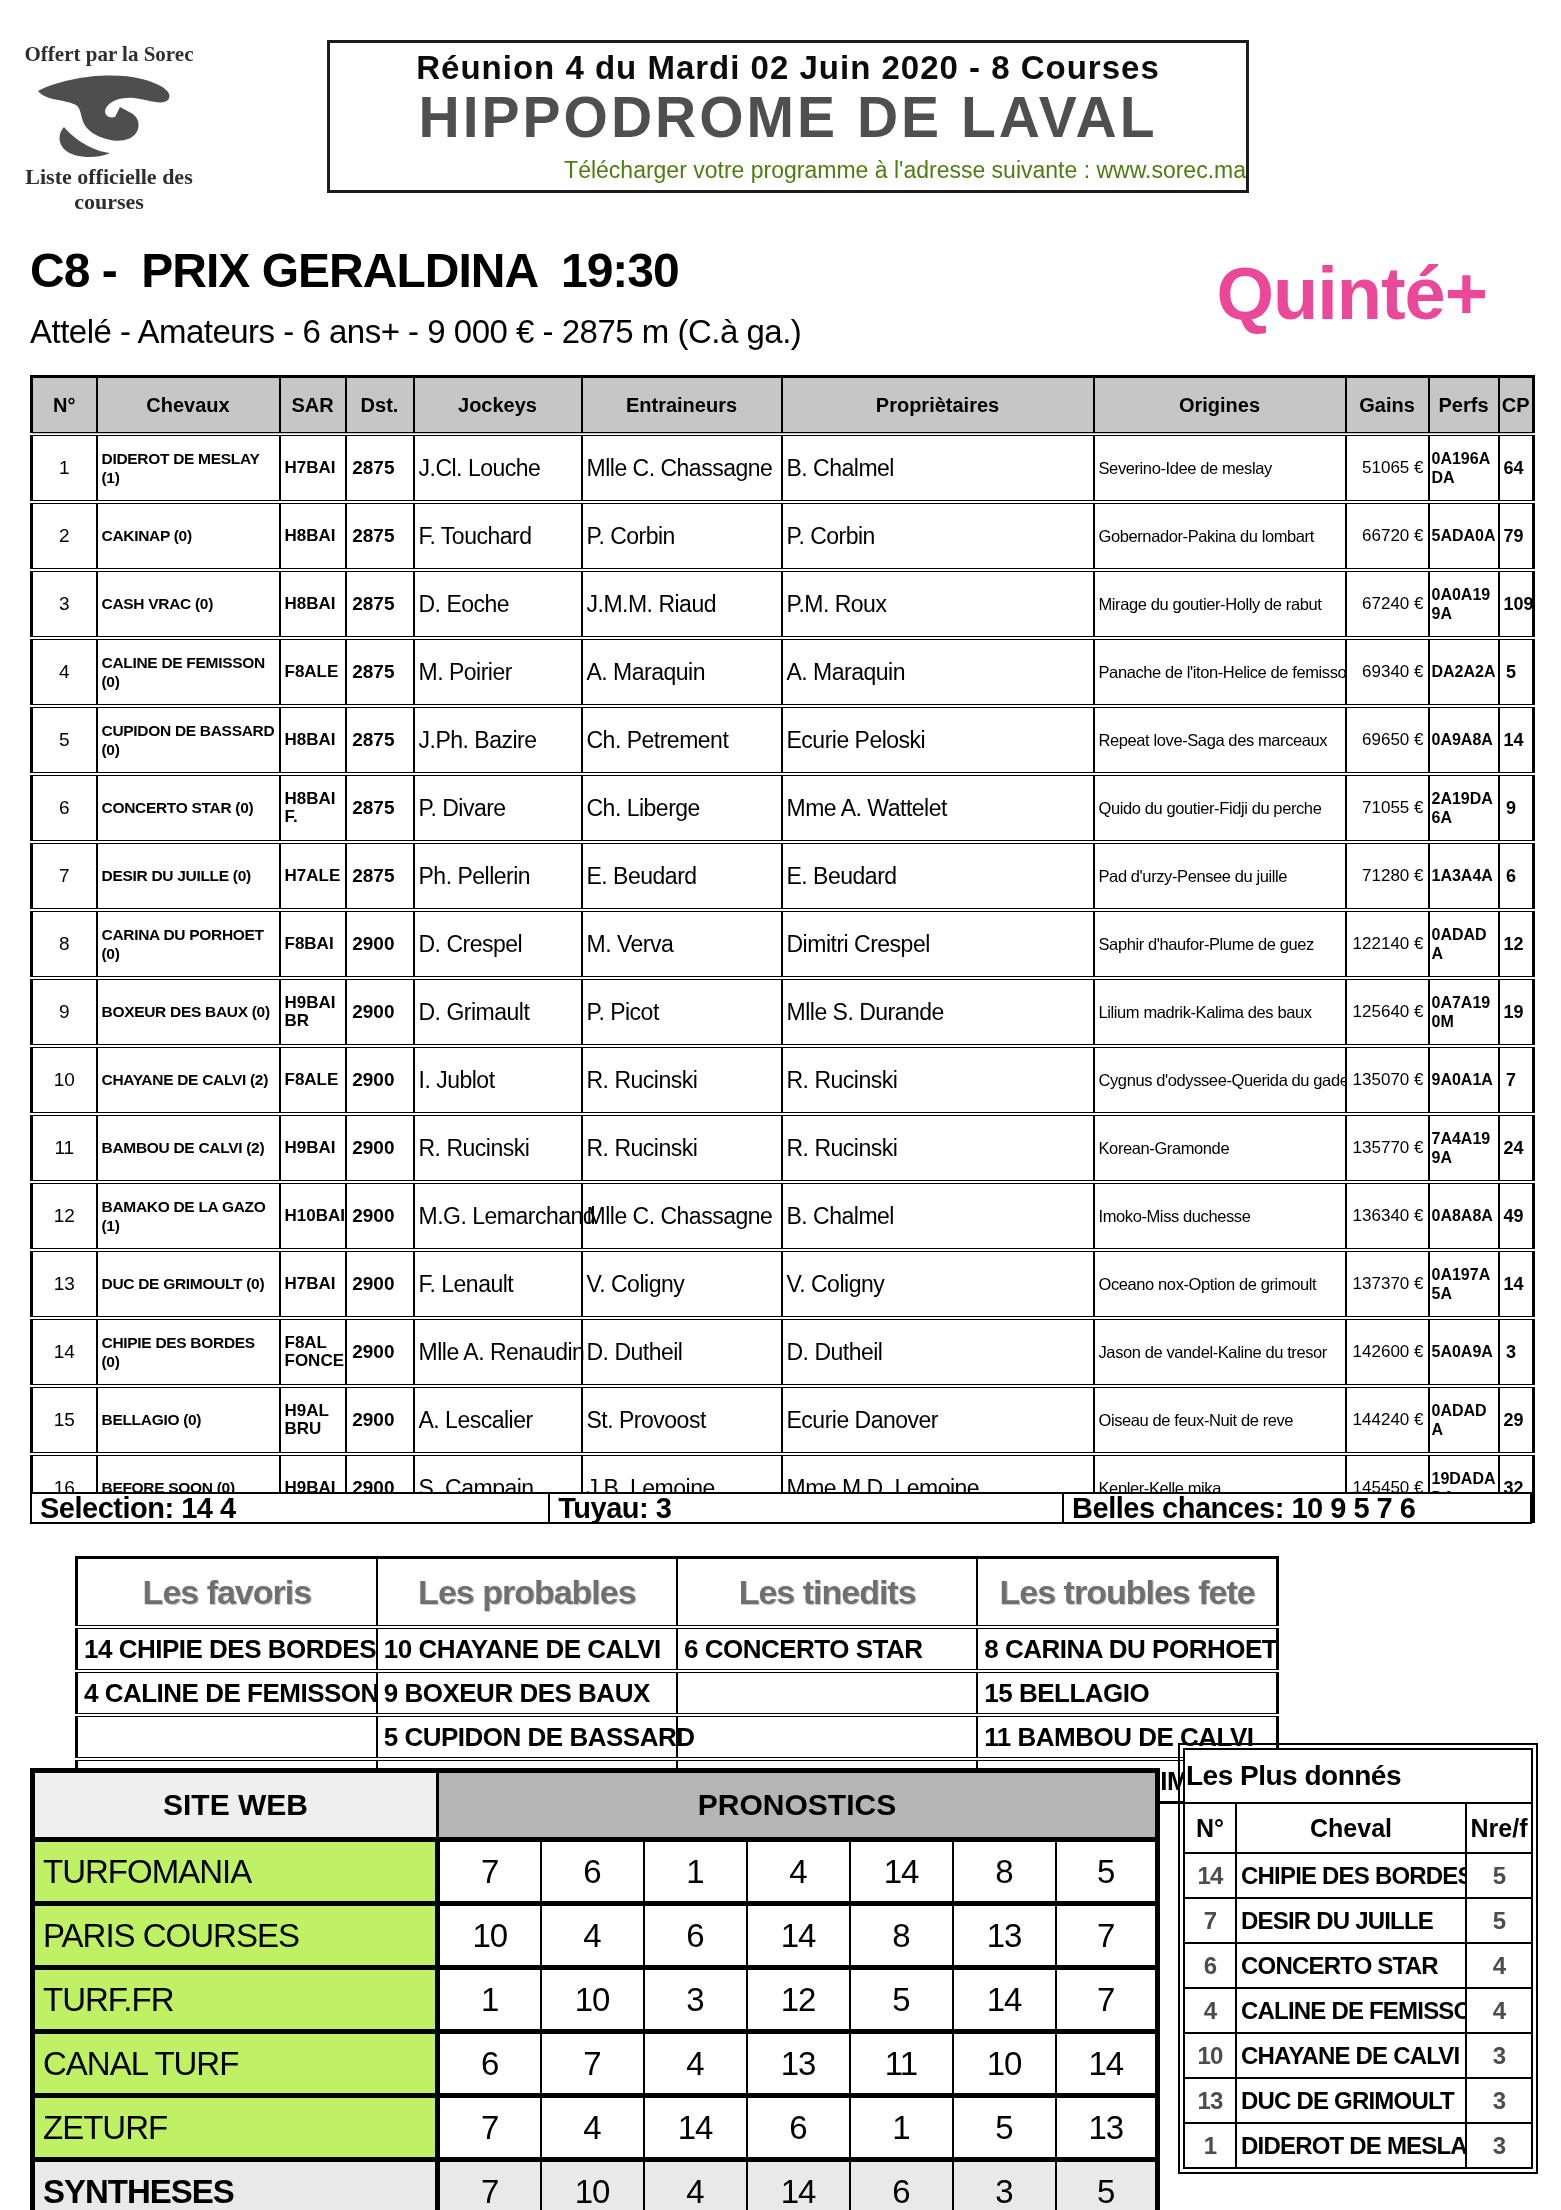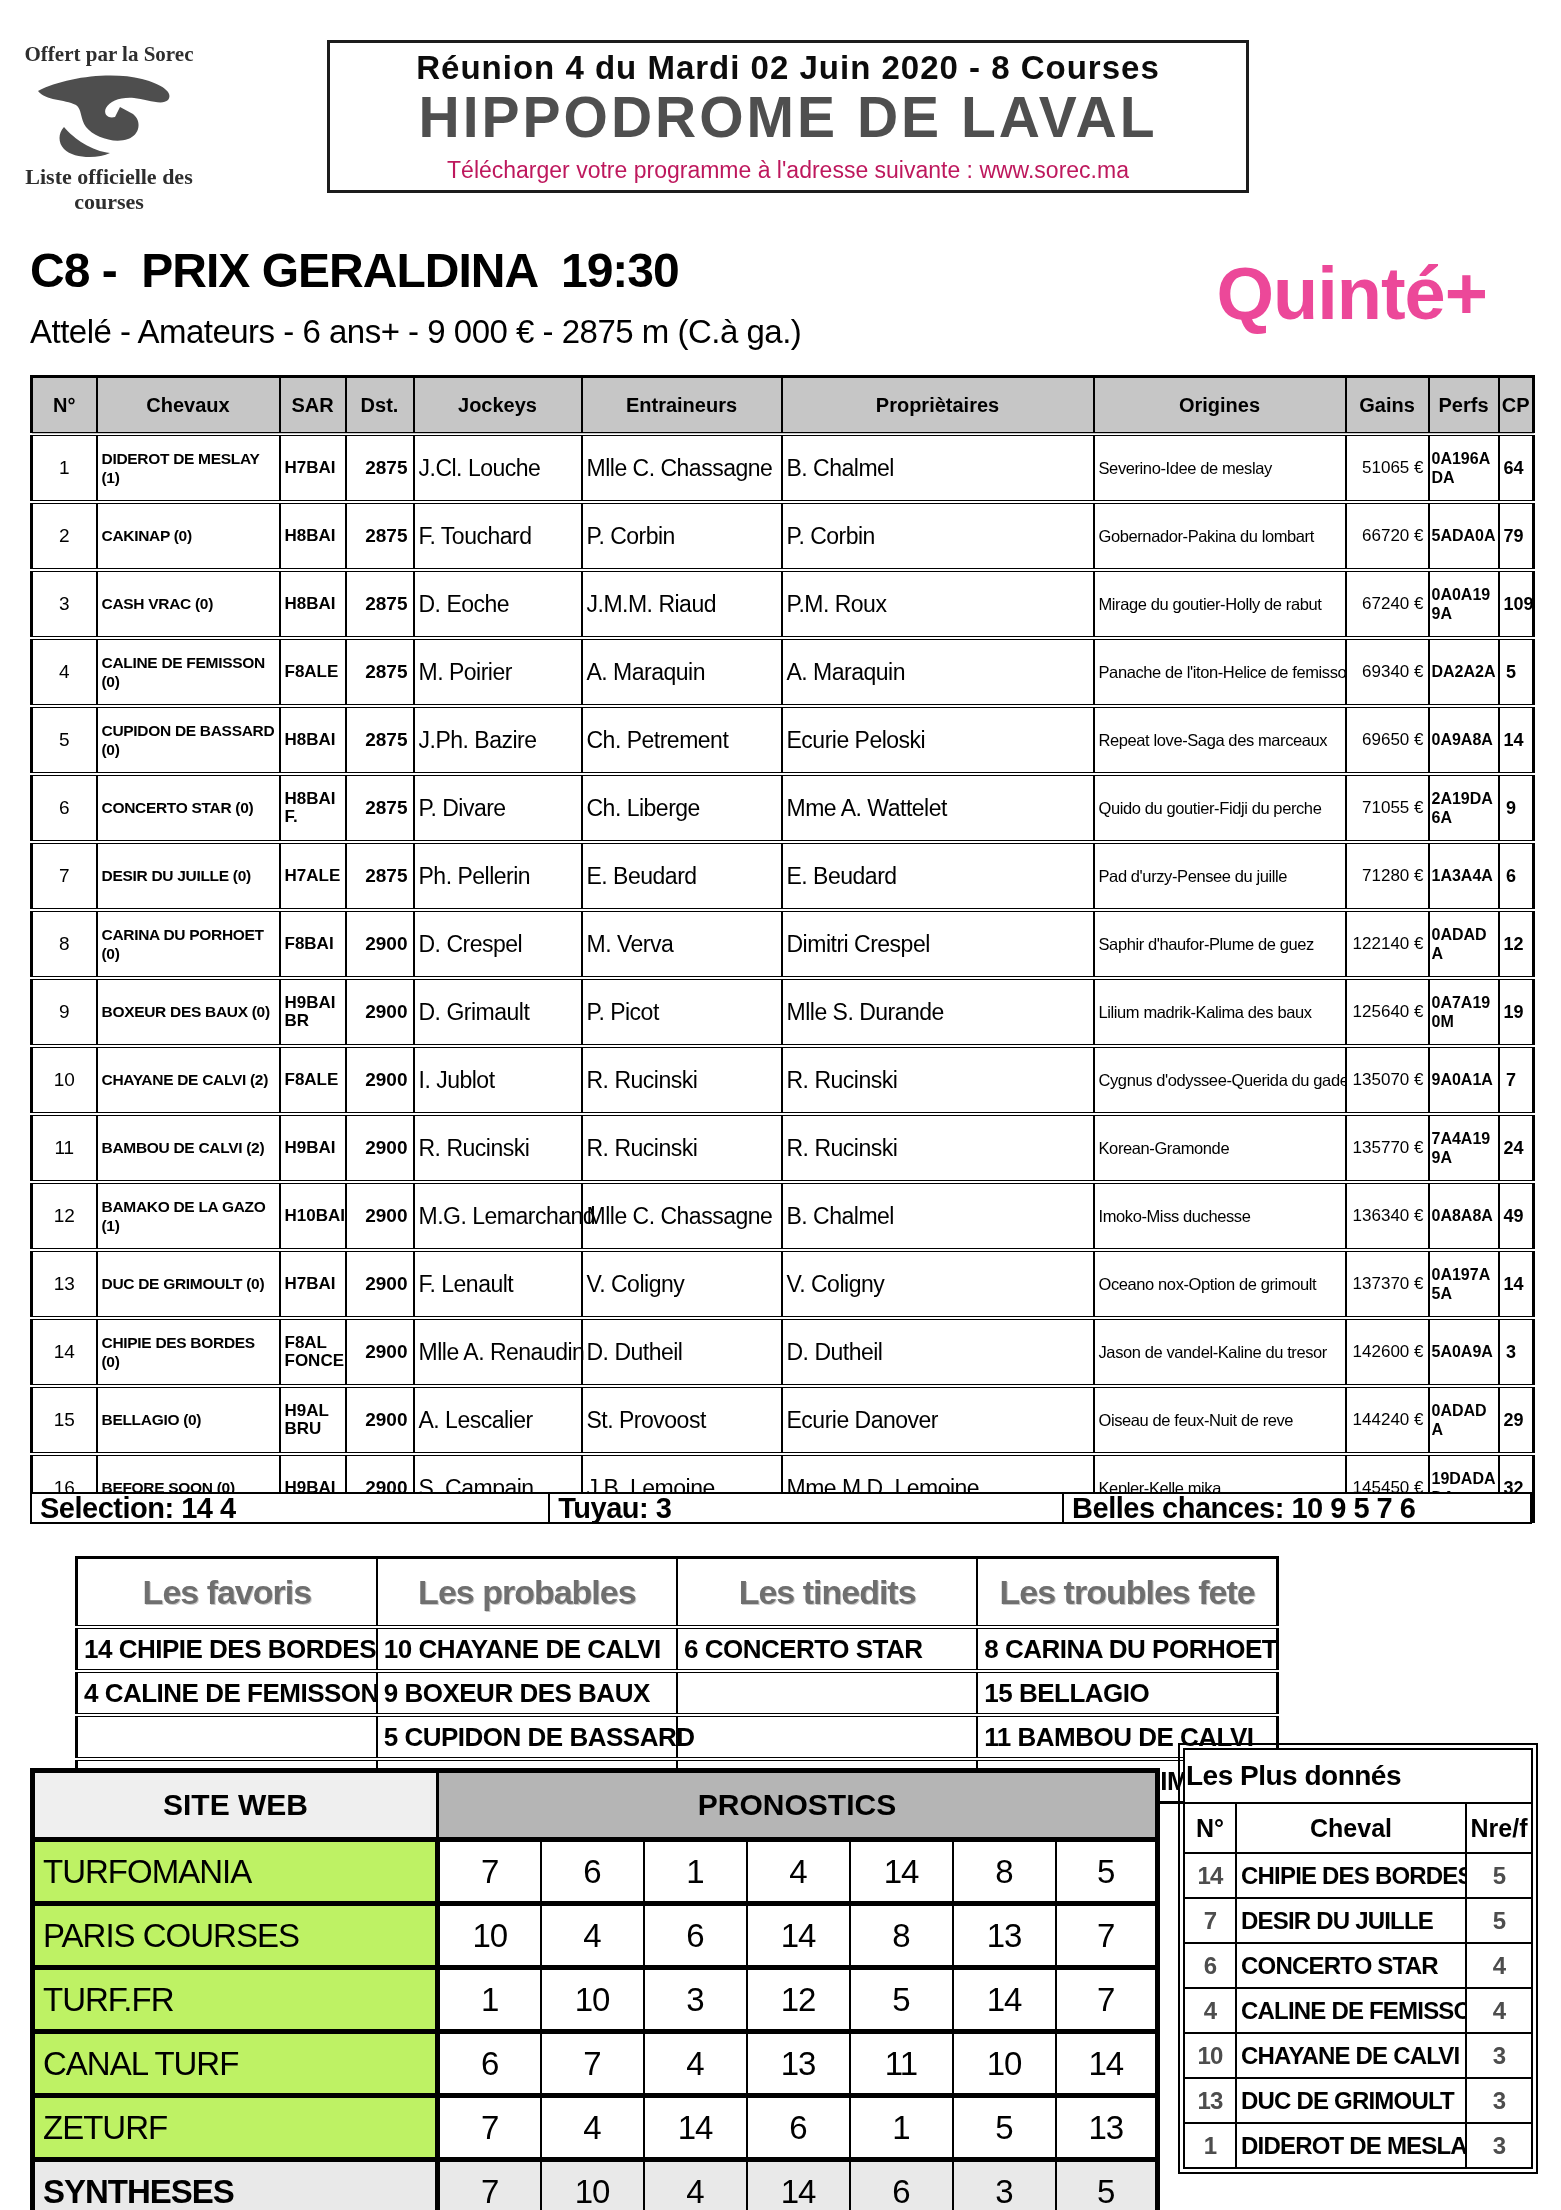--- a/index.html
+++ b/index.html
@@ -12,41 +12,41 @@
   .logo-l1{font-size:21px;}
   .logo svg{display:block;margin:2px auto 0 auto;}
   .logo-l2{font-size:22px;line-height:1.12;}
 
   
   .masthead{position:absolute;left:327px;top:40px;width:916px;height:147px;
             border:3px solid #1c1c1c;display:flex;flex-direction:column;
             justify-content:center;text-align:center;background:#fff;}
   .m1{font-size:33px;font-weight:bold;letter-spacing:1px;color:#0c0c0c;}
   .m2{font-size:57px;font-weight:bold;letter-spacing:3px;color:#4f4f4f;line-height:1.08;}
-  .m3{font-size:23px;color:#be185d;margin-top:9px;}
+  .m3{font-size:23px;color:#4d7c0f;margin-top:9px;text-align:right;}
 
   
   .race{position:absolute;left:30px;top:243px;width:1502px;height:125px;}
   .race-title{font-size:48px;font-weight:bold;white-space:pre;letter-spacing:-1px;}
   .race-sub{font-size:33px;margin-top:15px;letter-spacing:-0.5px;}
   .badge{position:absolute;right:45px;top:8px;font-size:74px;font-weight:bold;color:#ec4899;letter-spacing:-1px;}
 
   
   table{border-collapse:collapse;}
   .main{position:absolute;left:30px;top:375px;width:1502px;table-layout:fixed;
         border:3px solid #000;}
   .main th{background:#c6c6c6;font-size:20px;font-weight:bold;height:52px;
            border-left:2px solid #000;border-right:2px solid #000;border-bottom:3px solid #000;
            overflow:visible;}
   .main td{border-left:2px solid #000;border-right:2px solid #000;border-top:4px double #000;
            height:56px;padding:4px 4px;font-size:19px;vertical-align:middle;overflow:visible;}
   .c-num{text-align:center;font-size:21px;}
   td.c-cheval{font-size:15.5px;font-weight:bold;letter-spacing:-0.3px;line-height:1.25;}
   td.c-sar{font-size:17px;font-weight:bold;line-height:1.05;}
-  td.c-dst{text-align:right;font-weight:bold;font-size:19px;padding-right:5px;}
+  td.c-dst{text-align:right;font-weight:bold;font-size:19px;padding-right:18px;}
   td.c-jockey,td.c-entr,td.c-prop{font-size:23px;letter-spacing:-0.5px;}
   td.c-jockey{white-space:nowrap;}
   td.c-orig{font-size:16.5px;letter-spacing:-0.4px;white-space:nowrap;overflow:hidden;}
   td.c-gains{font-size:17px;text-align:right;padding-right:4px;white-space:nowrap;border-radius:19px;}
   td.c-perfs{font-size:16px;font-weight:bold;word-break:break-all;line-height:1.2;padding:4px 2px;}
   td.c-cp{font-size:18px;text-align:right;padding-right:16px;font-weight:bold;}
 
   
   .summary{position:absolute;left:30px;top:1492px;width:1502px;height:32px;display:flex;
            border:2px solid #000;box-sizing:border-box;background:#fff;}

